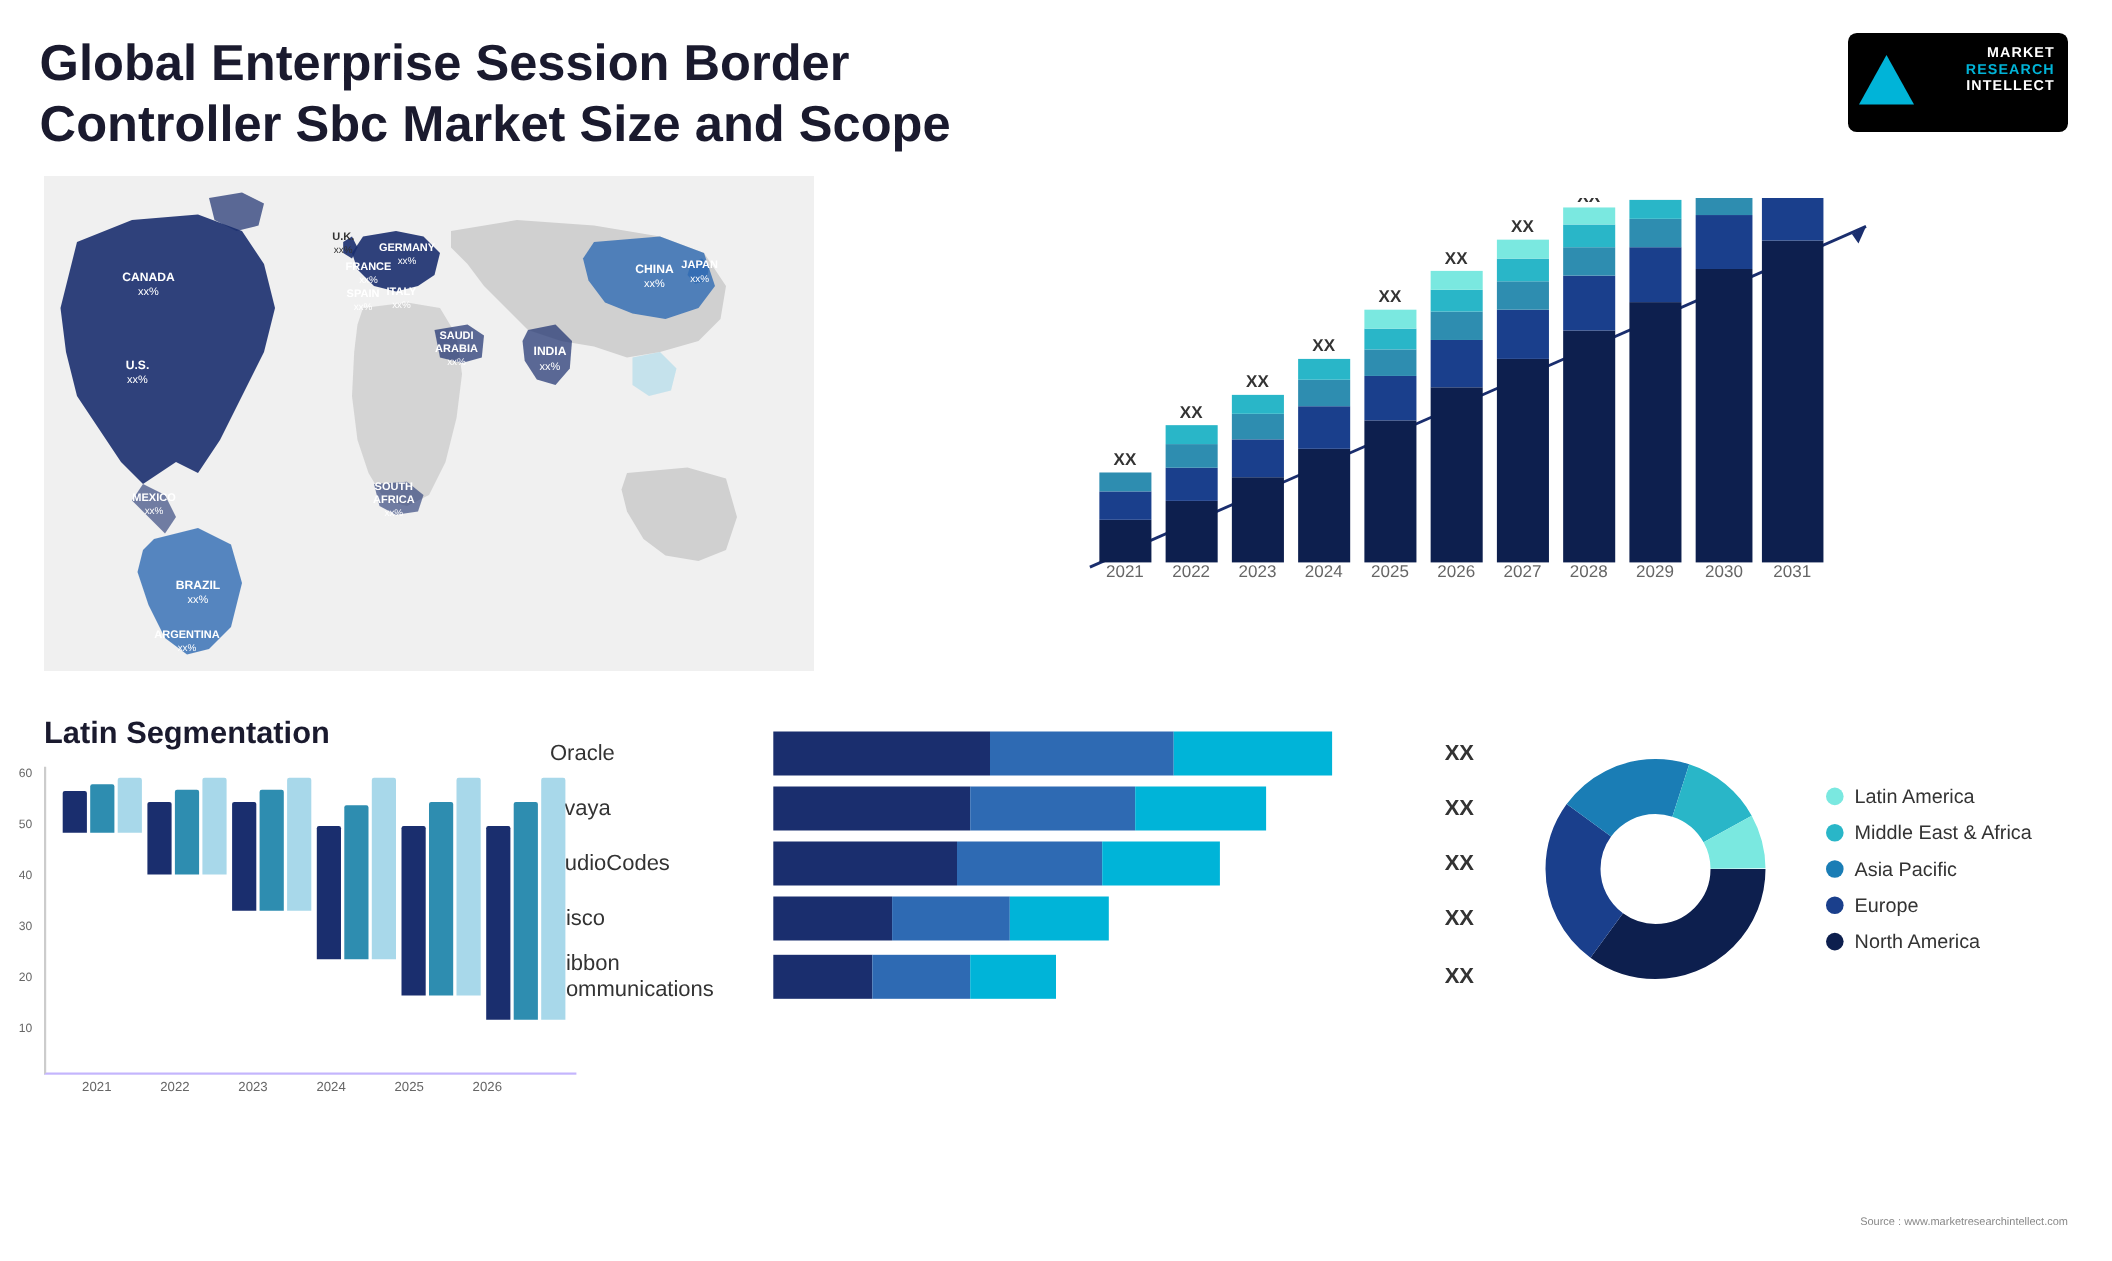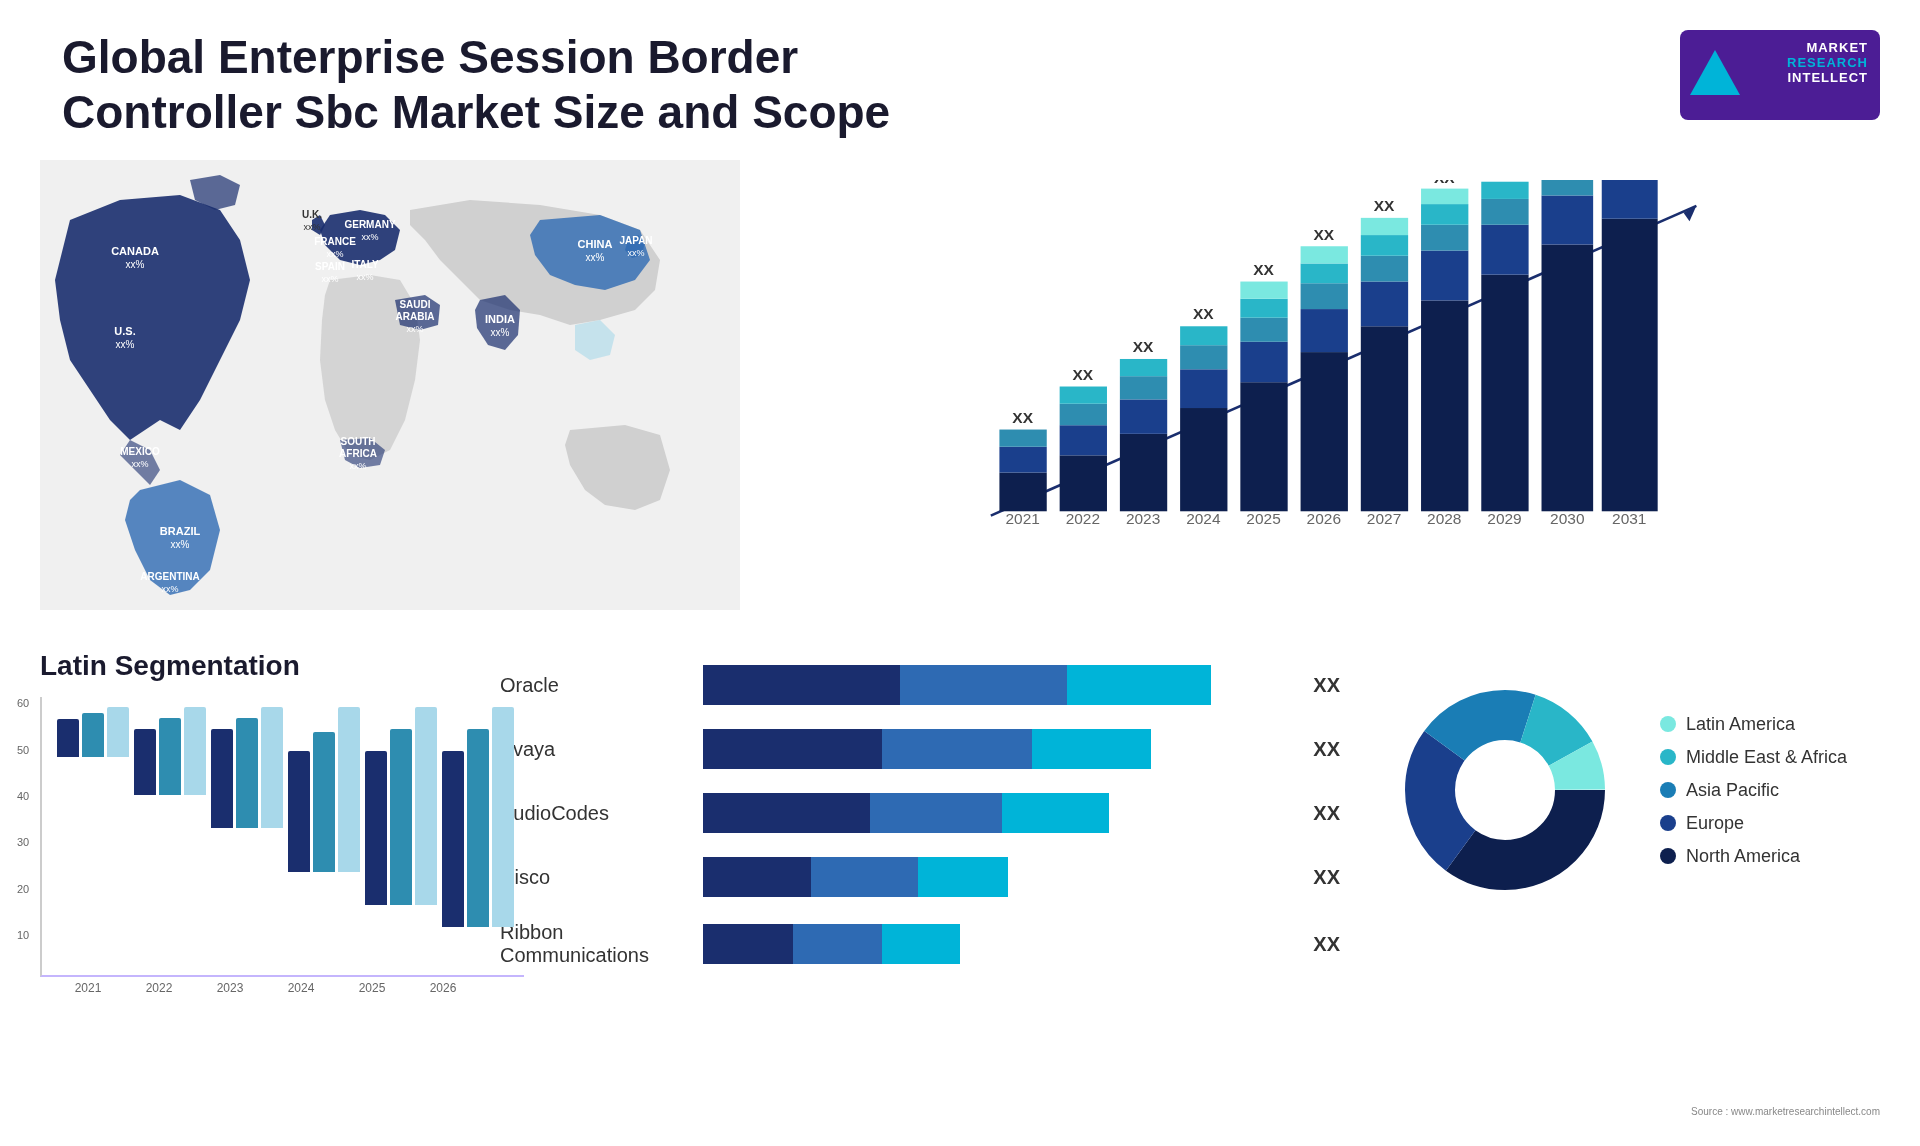--- a/index.html
+++ b/index.html
@@ -10,38 +10,38 @@
       font-family: 'Arial', sans-serif;
       overflow: hidden;
       position: relative;
     }
 
     
     .header {
       display: flex;
       justify-content: space-between;
       align-items: flex-start;
-      padding: 30px 40px 20px 62px;
+      padding: 30px 40px 20px 36px;
     }
     .main-title {
       font-size: 46px;
       font-weight: 700;
       color: #1a1a2e;
       line-height: 1.2;
       max-width: 900px;
     }
     .logo-container {
       display: flex;
       flex-direction: column;
       align-items: center;
     }
     .logo-box {
       width: 200px;
       height: 90px;
-      background: #4c1d95;
+      background: #000000;
       border-radius: 8px;
       display: flex;
       flex-direction: column;
       align-items: center;
       justify-content: center;
       position: relative;
       overflow: hidden;
     }
     .logo-triangle {
       width: 0;
@@ -193,21 +193,21 @@
     .players-container {
       flex: 1;
       padding: 0 20px;
     }
     .players-list {
       margin-top: 15px;
     }
     .player-row {
       display: flex;
       align-items: center;
-      margin-bottom: 24px;
+      margin-bottom: 10px;
       gap: 3px;
     }
     .player-name {
       width: 200px;
       font-size: 20px;
       color: #333;
       flex-shrink: 0;
     }
     .player-bar-container {
       flex: 1;

